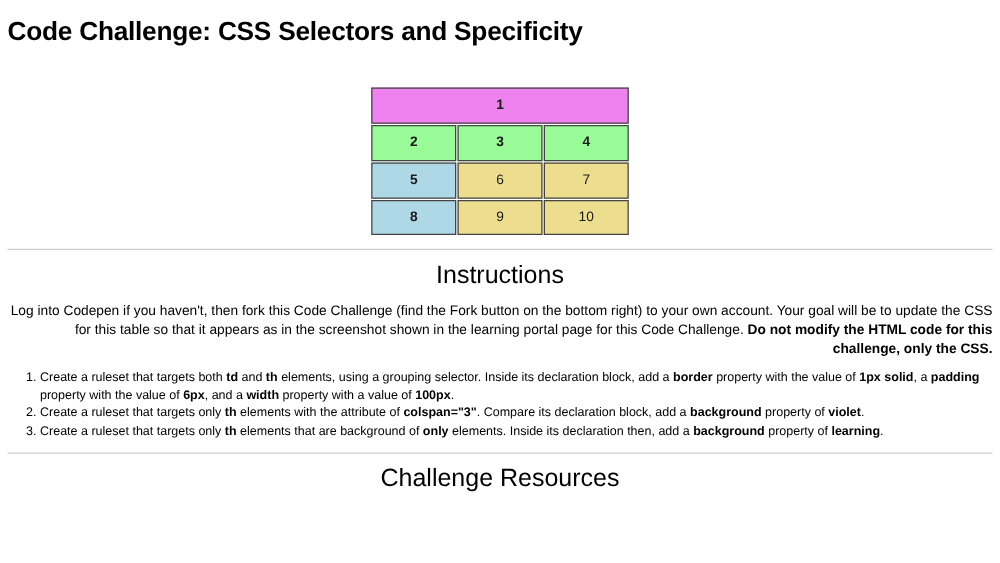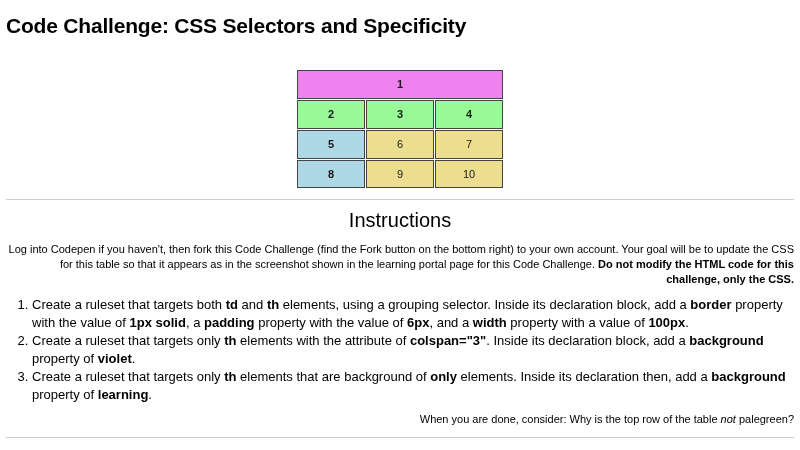--- a/index.html
+++ b/index.html
@@ -87,21 +87,21 @@
     line-height: 1.35;
     text-align: right;
   }
   b, strong { font-weight: bold; }
   i, em { font-style: italic; }
 
   
   ol.ruleset-list {
     margin: 8px 0 8px 0;
     padding-left: 26px;
-    font-size: 13px;
+    font-size: 10px;
     line-height: 1.35;
   }
   ol.ruleset-list > li { margin: 0 0 1px 0; }
 </style>
 </head>
 <body>
 
 <div class="page">
 
   <h1 class="page-title">Code Challenge: CSS Selectors and Specificity</h1>
@@ -135,24 +135,23 @@
 
   <hr class="divider">
 
   <h2 class="section-title">Instructions</h2>
 
   <p class="para"><span>Log into Codepen if you haven't, then fork this Code Challenge (find the Fork button on the bottom right) to your own account. Your goal will be to update the CSS for this table so that it appears as in the screenshot shown in the learning portal page for this Code Challenge. </span><b>Do not modify the HTML code for this challenge, only the CSS.</b></p>
 
 
   <ol class="ruleset-list">
     <li><span>Create a ruleset that targets both </span><b>td</b><span> and </span><b>th</b><span> elements, using a grouping selector. Inside its declaration block, add a </span><b>border</b><span> property with the value of </span><b>1px solid</b><span>, a </span><b>padding</b><span> property with the value of </span><b>6px</b><span>, and a </span><b>width</b><span> property with a value of </span><b>100px</b><span>.</span></li>
-    <li><span>Create a ruleset that targets only </span><b>th</b><span> elements with the attribute of </span><b>colspan="3"</b><span>. Inside its declaration block, add a </span><b>background</b><span> property of </span><b>violet</b><span>.</span></li>
+    <li><span>Create a ruleset that targets only </span><b>th</b><span> elements with the attribute of </span><b>colspan="3"</b><span>. Compare its declaration block, add a </span><b>background</b><span> property of </span><b>violet</b><span>.</span></li>
     <li><span>Create a ruleset that targets only </span><b>th</b><span> elements that are background of </span><b>only</b><span> elements. Inside its declaration then, add a </span><b>background</b><span> property of </span><b>learning</b><span>.</span></li>
   </ol>
 
 
-  <p class="para"><span>When you are done, consider: Why is the top row of the table </span><i>not</i><span> palegreen?</span></p>
 
   <hr class="divider">
 
   <h2 class="section-title">Challenge Resources</h2>
 
 </div>
 
 </body></html>

